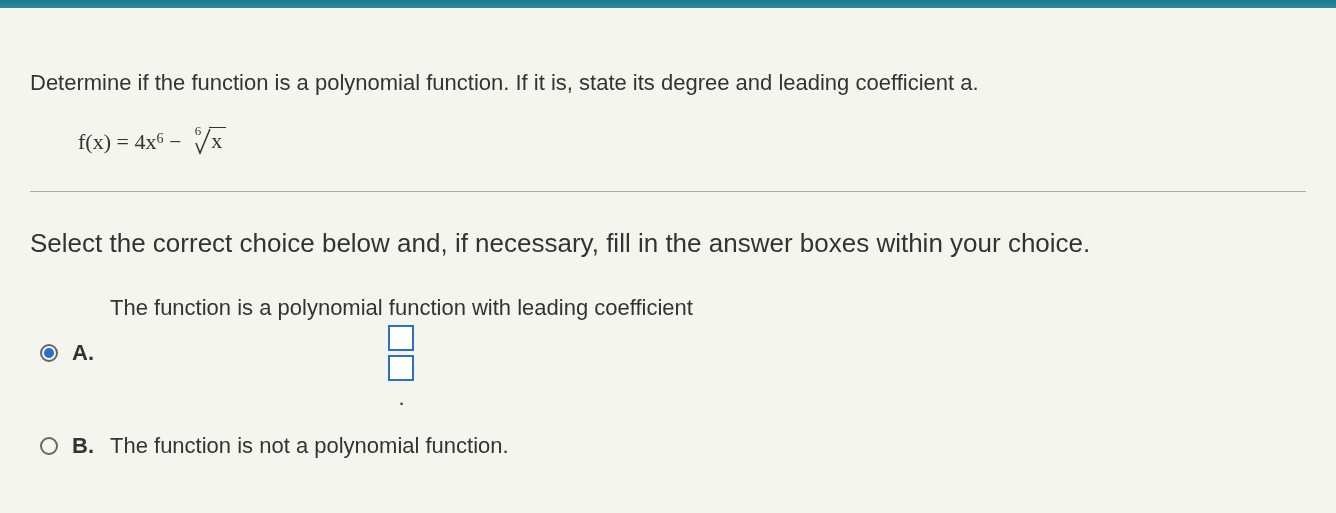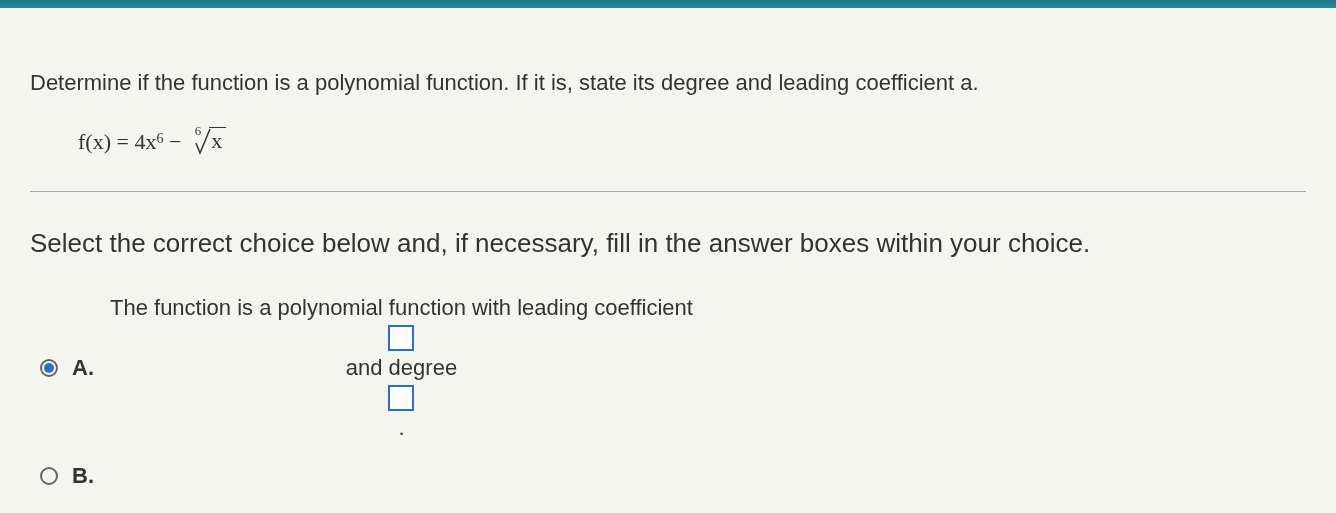--- a/index.html
+++ b/index.html
@@ -153,23 +153,23 @@
   <hr class="divider">
 
   <div class="instruction">Select the correct choice below and, if necessary, fill in the answer boxes within your choice.</div>
 
   <div class="choice">
     <span class="radio selected"></span>
     <span class="choice-letter">A.</span>
     <span class="choice-text">
       <span>The function is a polynomial function with leading coefficient</span>
       <span class="answer-box"></span>
-      <span>and degree</span>
       <span class="answer-box"></span>
       <span>.</span>
     </span>
   </div>
 
   <div class="choice">
     <span class="radio"></span>
     <span class="choice-letter">B.</span>
+    <span class="choice-text">The function is not a polynomial function.</span>
   </div>
 </div>
 
 </body></html>

